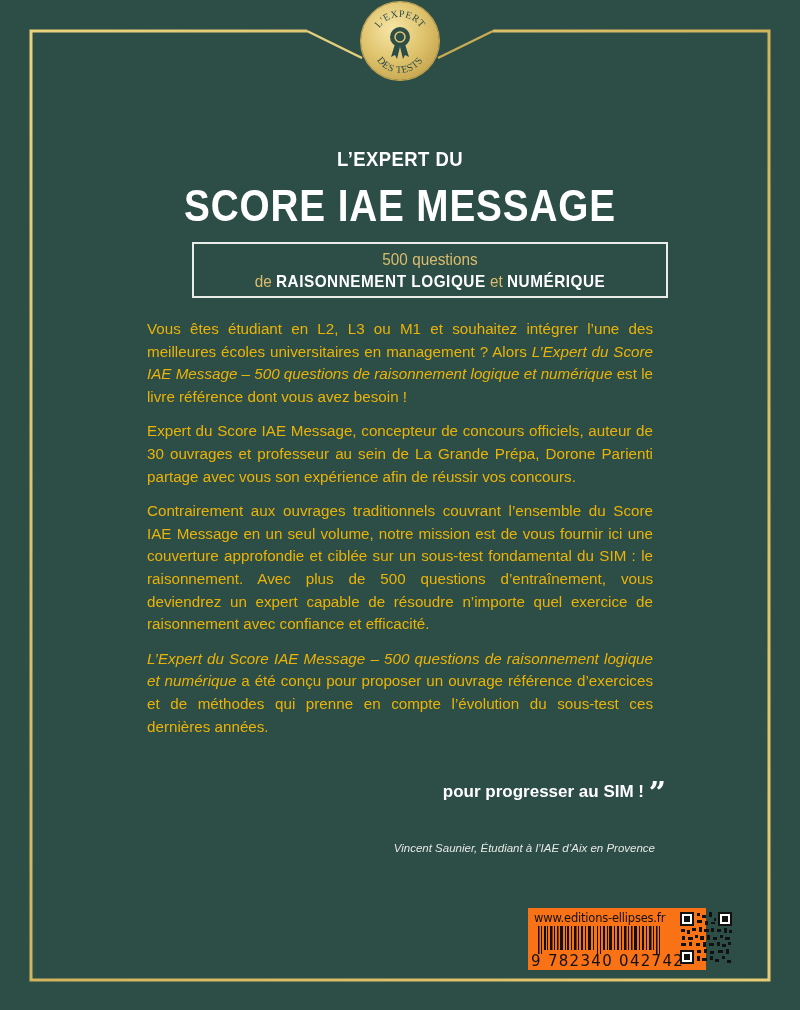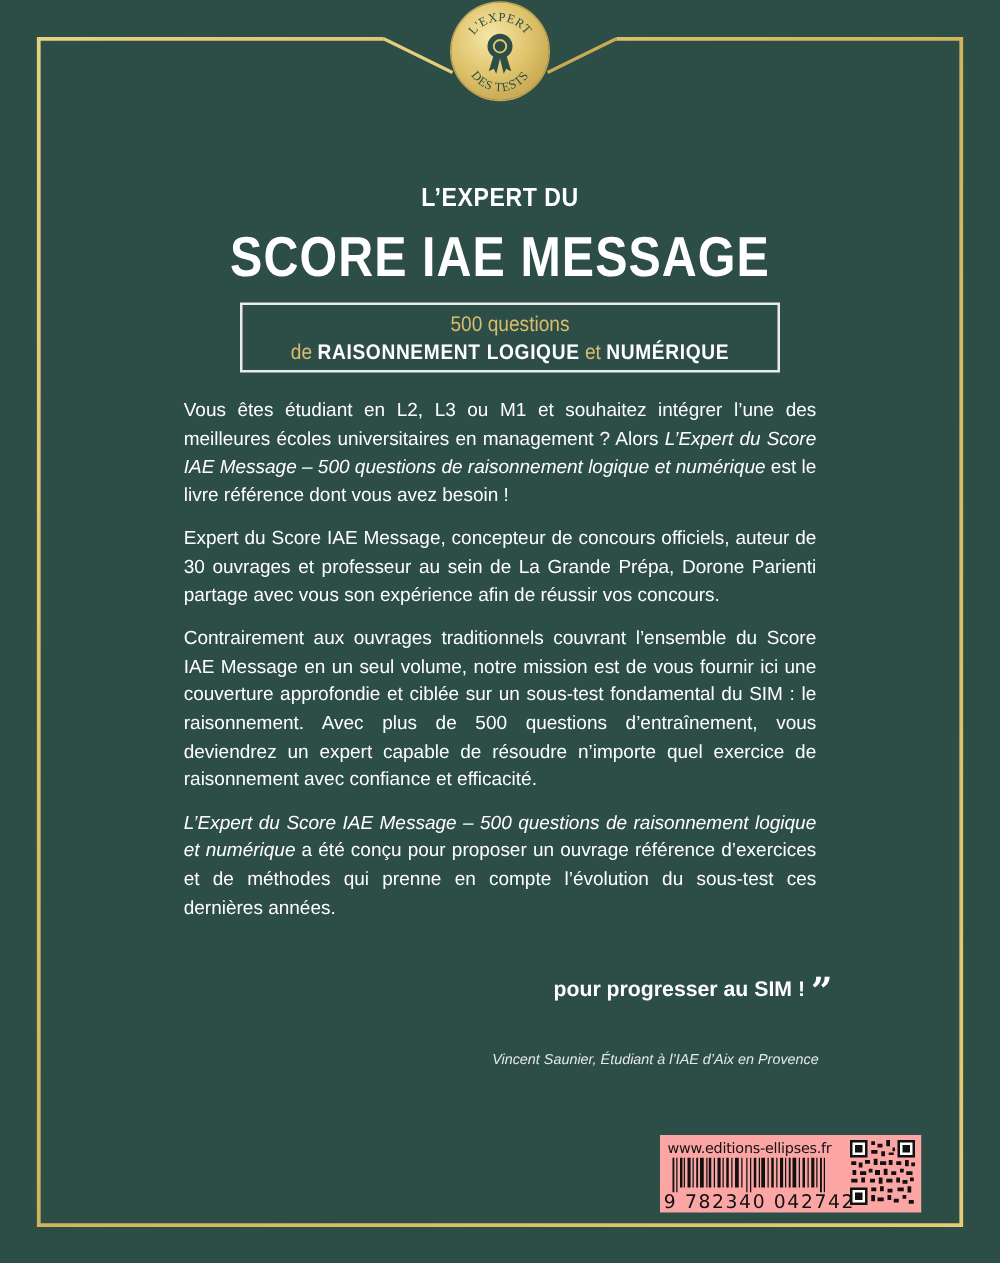--- a/index.html
+++ b/index.html
@@ -19,45 +19,45 @@
   .badge svg { position:absolute; left:0; top:0; }
   .title-small {
     position:absolute; left:0; width:800px; top:147px; text-align:center;
     font-weight:bold; font-size:21px; letter-spacing:0.5px; transform:scaleX(0.88);
   }
   .title-big {
     position:absolute; left:0; width:800px; top:180px; text-align:center;
     font-weight:bold; font-size:45px; letter-spacing:1px; transform:scaleX(0.86);
   }
   .subtitle-box {
-    position:absolute; left:192px; top:242px; width:432px; height:56px;
+    position:absolute; left:192px; top:242px; width:476px; height:56px;
     border:2px solid #e9ece8; box-sizing:border-box; text-align:center;
   }
   .sub1 { margin-top:6px; font-size:17px; color:#d9bd6c; transform:scaleX(0.9); }
   .sub2 { margin-top:2px; font-size:17px; transform:scaleX(0.9); white-space:nowrap; }
   .sub2 .gold { color:#d9bd6c; font-weight:normal; }
   .sub2 .bold { font-weight:bold; letter-spacing:0.6px; }
   .body-text {
     position:absolute; left:147px; top:318px; width:506px;
-    font-size:15.2px; line-height:22.6px; text-align:justify; color:#ffffff;
+    font-size:15.2px; line-height:22.6px; text-align:justify; color:#eab308;
   }
   .body-text p { margin:0 0 12px 0; }
   .body-text .it { font-style:italic; }
   .quote {
     position:absolute; left:246px; top:778px; width:420px;
     font-weight:bold; font-size:17px; line-height:27px; color:#ffffff;
   }
   .quote .qmark { font-size:30px; font-family:"DejaVu Serif", serif; vertical-align:-6px; }
   .quote-line2 { padding-left:44px;text-align:right; }
   .attribution {
     position:absolute; left:300px; top:842px; width:355px; text-align:right;
     font-style:italic; font-size:11.5px; color:#e6e8e4;
   }
   .barcode-box {
-    position:absolute; left:528px; top:908px; width:209px; height:62px; background:#fca5a5;
+    position:absolute; left:528px; top:908px; width:178px; height:62px; background:#f97316;
     color:#111;
   }
   .barcode-url { position:absolute; left:6px; top:3px; font-size:11.5px; font-family:"DejaVu Sans", sans-serif; letter-spacing:-0.2px; }
   .barcode-svg { position:absolute; left:6px; top:18px; }
   .barcode-num { position:absolute; left:3px; top:44px; font-size:15px; font-family:"DejaVu Sans", sans-serif; letter-spacing:1.3px; }
   .qr { position:absolute; left:152px; top:4px; }
 </style>
 </head>
 <body>
 

